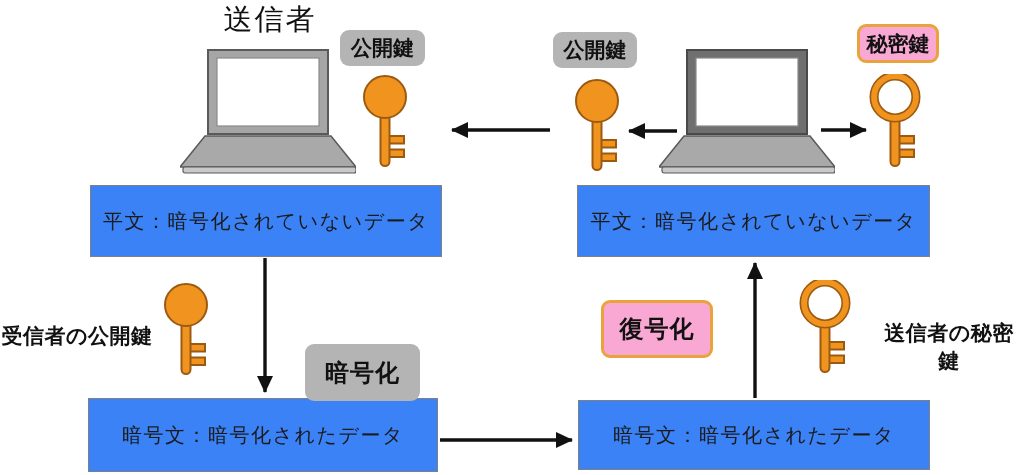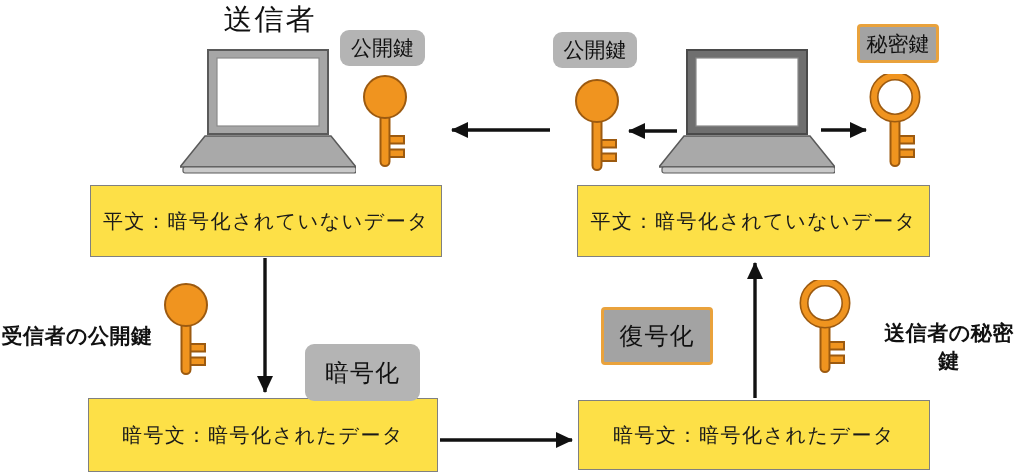--- a/index.html
+++ b/index.html
@@ -25,37 +25,37 @@
     font-size: 29px;
     font-weight: normal;
     color: #111;
     text-align: center;
     letter-spacing: 2px;
   }
   .badge {
     display: flex;
     align-items: center;
     justify-content: center;
-    font-weight: normal;
+    font-weight: bold;
     color: #111;
   }
   .badge-gray {
     background: var(--badge-gray);
     border-radius: 9px;
     font-size: 21px;
   }
   .badge-orange {
-    background: #a3a3a3;
+    background: #f9a8d4;
     border: 3px solid var(--orange-border);
-    border-radius: 4px;
+    border-radius: 9px;
     font-size: 21px;
   }
   .process-badge { font-size: 24px; letter-spacing: 1px; }
   .box {
-    background: #fde047;
+    background: #3b82f6;
     border: 1.5px solid var(--box-border);
     display: flex;
     align-items: center;
     justify-content: center;
     font-size: 20px;
     color: #1a1a1a;
     letter-spacing: 1.5px;
     text-align: center;
   }
   .side-label {
@@ -138,21 +138,21 @@
     <circle class="key-edge" cx="28" cy="23" r="24.7"></circle>
     <circle class="key-edge" cx="28" cy="23" r="17.2"></circle>
   </svg>
 
   <div class="abs box" style="left:90px; top:185px; width:352px; height:72px;">平文：暗号化されていないデータ</div>
   <div class="abs box" style="left:577px; top:185px; width:353px; height:72px;">平文：暗号化されていないデータ</div>
   <div class="abs box" style="left:88px; top:398px; width:350px; height:74px;">暗号文：暗号化されたデータ</div>
   <div class="abs box" style="left:578px; top:400px; width:352px; height:70px;">暗号文：暗号化されたデータ</div>
 
   <div class="abs badge badge-gray process-badge" style="left:305px; top:300px; width:115px; height:57px;margin-top:44px;">暗号化</div>
-  <div class="abs badge badge-orange process-badge" style="left:601px; top:300px; width:112px; height:58px;margin-top:7px;">復号化</div>
+  <div class="abs badge badge-orange process-badge" style="left:601px; top:300px; width:112px; height:58px;">復号化</div>
 
   <div class="abs side-label" style="left:874px; top:319px; width:150px;">送信者の秘密鍵</div>
   <div class="abs side-label" style="left:0; top:322px; width:154px;">受信者の公開鍵</div>
 
   <svg class="abs" style="left:0; top:0; pointer-events:none;" width="1024" height="475" viewBox="0 0 1024 475">
     <defs>
       <marker id="ah" markerUnits="userSpaceOnUse" markerWidth="20" markerHeight="18" refX="16" refY="8" orient="auto">
         <path class="arrowhead" d="M0,0 L17,8 L0,16 Z"></path>
       </marker>
     </defs>

